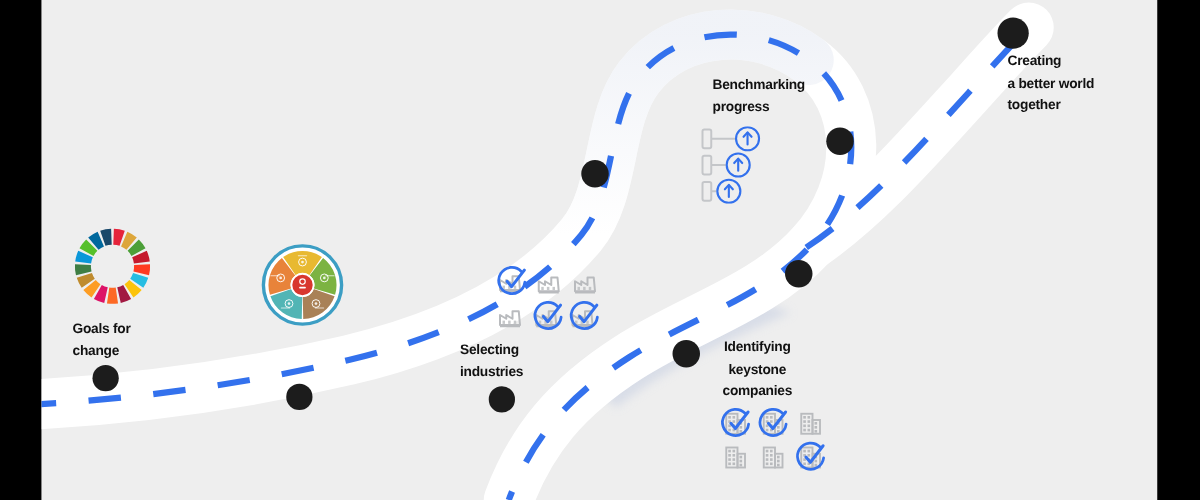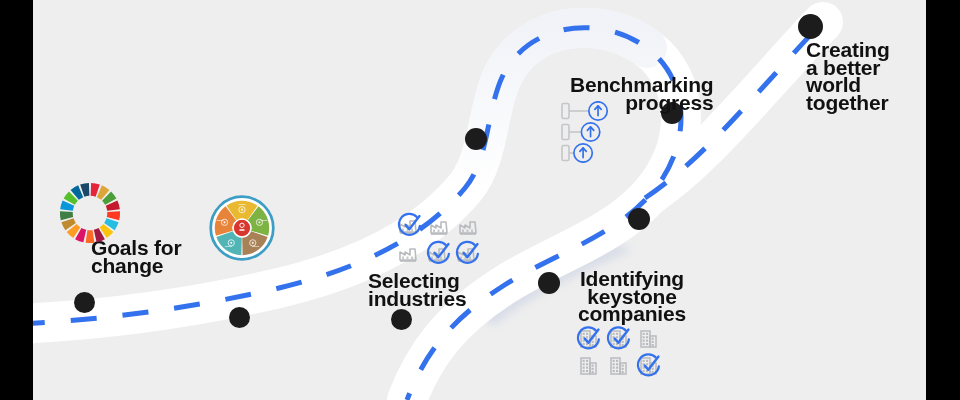--- a/index.html
+++ b/index.html
@@ -7,21 +7,21 @@
 
   #stage{position:relative;width:960px;height:400px;background:#000;overflow:hidden;}
 
   
   #canvas{position:absolute;left:33px;top:0;width:893px;height:400px;background:#eeeeee;overflow:hidden;}
 
   #roadsvg{position:absolute;left:0;top:0;width:893px;height:400px;}
 
   .node{position:absolute;border-radius:50%;background:#1c1c1c;}
 
-  .lbl{position:absolute;color:#111;font-weight:700;font-size:21px;line-height:17.5px;letter-spacing:-0.2px;white-space:pre-line;}
+  .lbl{position:absolute;color:#111;font-weight:700;font-size:11px;line-height:17.5px;letter-spacing:-0.2px;white-space:pre-line;}
 
   
   .sdgwheel{position:absolute;width:64px;height:64px;}
 
   
   .tsdonut{position:absolute;width:68px;height:68px;}
 
   
   .cluster{position:absolute;}
   .cluster .ic{position:absolute;}
@@ -87,25 +87,25 @@
 
     <div class="node" style="left:41px;top:292px;width:21px;height:21px;"></div>
     <div class="node" style="left:196px;top:307px;width:21px;height:21px;"></div>
     <div class="node" style="left:358px;top:309px;width:21px;height:21px;"></div>
     <div class="node" style="left:432px;top:128px;width:22px;height:22px;"></div>
     <div class="node" style="left:628px;top:102px;width:22px;height:22px;"></div>
     <div class="node" style="left:595px;top:208px;width:22px;height:22px;"></div>
     <div class="node" style="left:505px;top:272px;width:22px;height:22px;"></div>
     <div class="node" style="left:765px;top:14px;width:25px;height:25px;"></div>
 
-    <div class="lbl" style="left:25px;top:239px;margin-left:33px;">Goals for
+    <div class="lbl" style="left:25px;top:255px;">Goals for
 change</div>
     <div class="lbl" style="left:335px;top:272px;">Selecting
 industries</div>
-    <div class="lbl" style="left:537px;top:76px;text-align:right;">Benchmarking
+    <div class="lbl" style="left:537px;top:60px;">Benchmarking
 progress</div>
     <div class="lbl" style="left:545px;top:270px;text-align:center;">Identifying
 keystone
 companies</div>
     <div class="lbl" style="left:773px;top:41px;">Creating
 a better world
 together</div>
 
     <svg class="sdgwheel" viewBox="0 0 100 100" style="left:25px;top:181px;">
       <g id="sdgseg">

